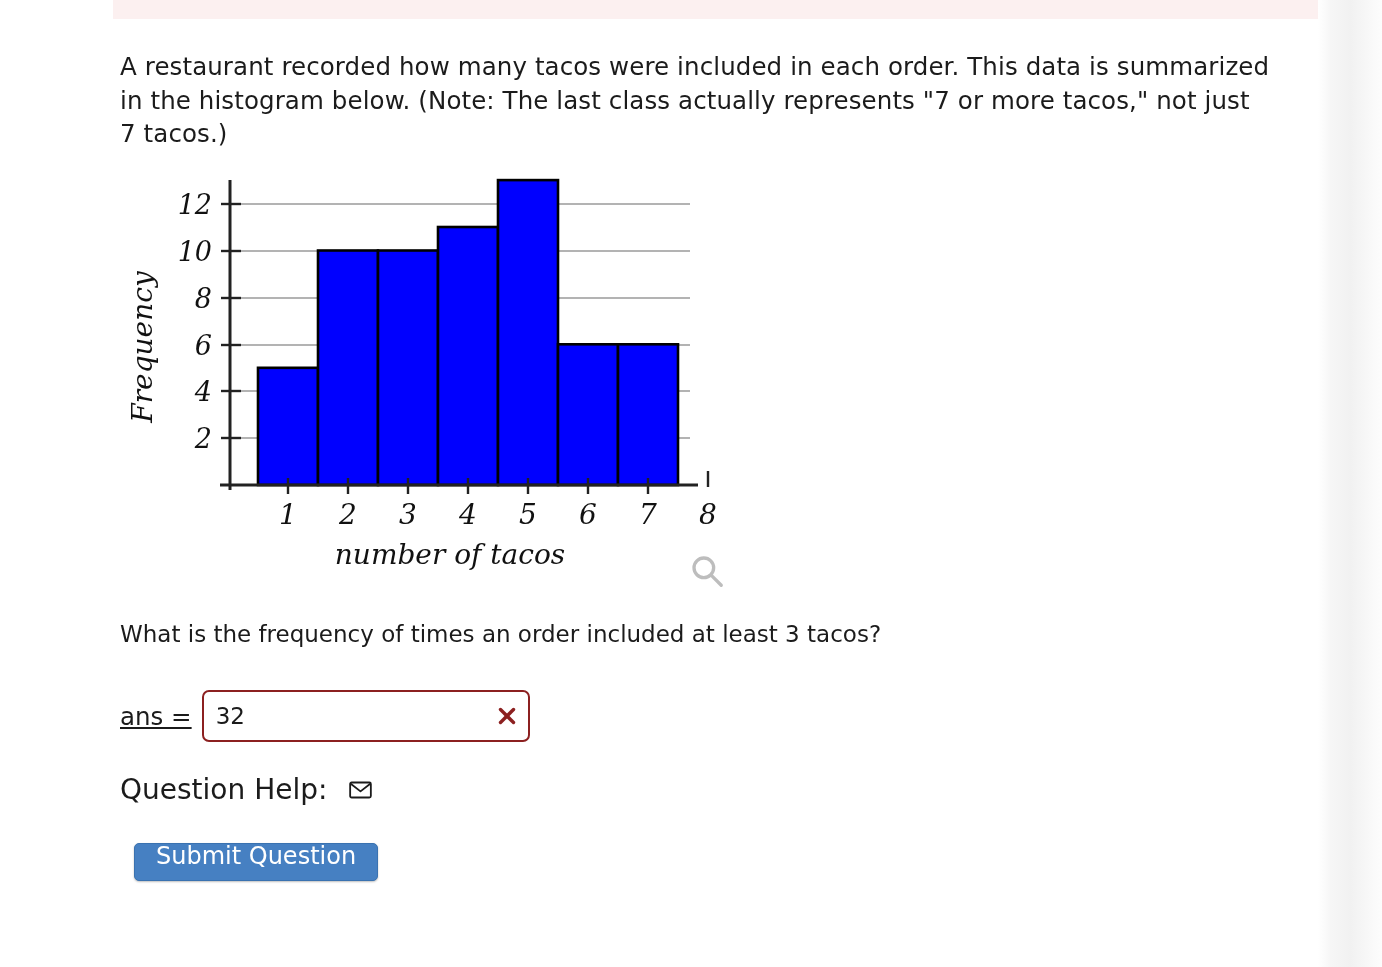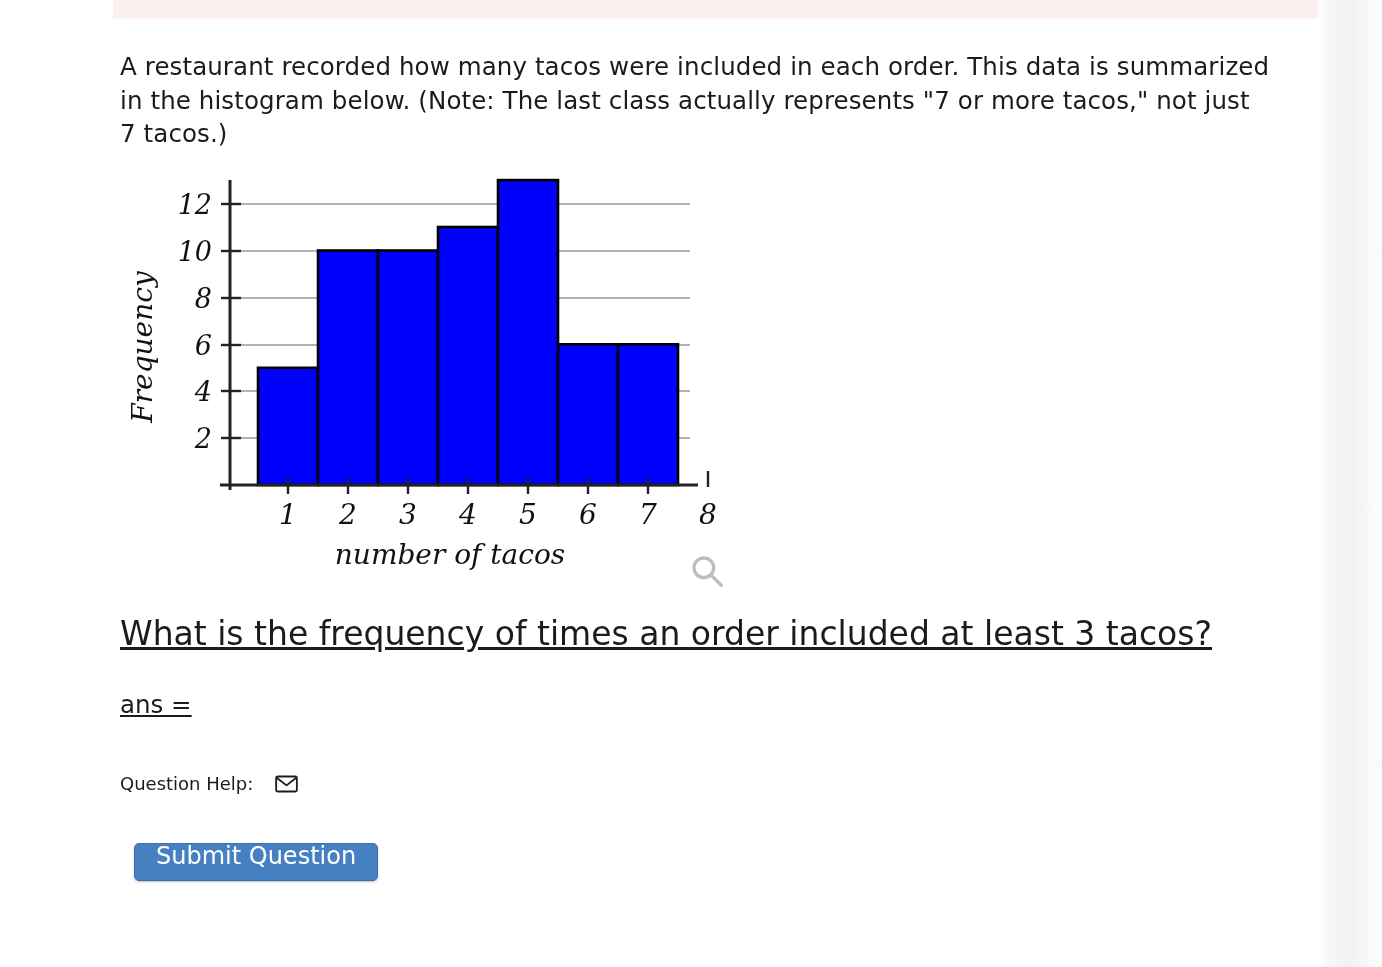--- a/index.html
+++ b/index.html
@@ -69,25 +69,24 @@
   #zoom-glass {
     position: absolute;
     left: 568px; top: 380px;
     width: 38px; height: 38px;
   }
 
   
   #subquestion {
     position: absolute;
     left: 0; top: 618px;
-    font-size: 33px;
+    font-size: 23px;
     line-height: 32px;
     color: #1b1b1b;
     white-space: nowrap;
-    text-decoration: underline;
   }
 
   
   #answer-row {
     position: absolute;
     left: 0; top: 690px;
     display: flex;
     align-items: center;
   }
   #ans-label {
@@ -128,21 +127,21 @@
     width: 20px; height: 20px;
     pointer-events: none;
   }
 
   
   #help-row {
     position: absolute;
     left: 0; top: 773px;
     display: flex;
     align-items: center;
-    font-size: 18px;
+    font-size: 28px;
     color: #1b1b1b;
   }
   #help-label { margin-right: 22px; white-space: nowrap; }
   #envelope-icon { width: 23px; height: 18px; margin-right: 9px; }
   #message-instructor-link {
     color: #3b3bb0;
     text-decoration: none;
     white-space: nowrap;
   }
 
@@ -254,20 +253,27 @@
         <circle cx="10" cy="10" r="6.2" fill="none" stroke="#bdbdbd" stroke-width="2.1"></circle>
         <line x1="14.6" y1="14.6" x2="21" y2="21" stroke="#bdbdbd" stroke-width="2.1" stroke-linecap="round"></line>
       </svg>
     </div>
 
     <div id="subquestion">What is the frequency of times an order included at least 3 tacos?</div>
 
     <div id="answer-row">
       <span id="ans-label">ans =</span>
 
+      <div id="answer-field-wrap">
+        <input id="answer-input" type="text" value="32" style="">
+        <svg id="answer-status-icon" viewBox="0 0 20 20">
+          <line x1="3.5" y1="3.5" x2="16.5" y2="16.5" stroke="#8c2020" stroke-width="3.4" stroke-linecap="round"></line>
+          <line x1="16.5" y1="3.5" x2="3.5" y2="16.5" stroke="#8c2020" stroke-width="3.4" stroke-linecap="round"></line>
+        </svg>
+      </div>
     </div>
 
     <div id="help-row">
       <span id="help-label">Question Help:</span>
 
       <svg id="envelope-icon" viewBox="0 0 24 18">
         <rect x="1.2" y="1.2" width="21.6" height="15.6" rx="1.6" fill="none" stroke="#1b1b1b" stroke-width="1.9"></rect>
         <polyline points="1.8,2.4 12,10.4 22.2,2.4" fill="none" stroke="#1b1b1b" stroke-width="1.9" stroke-linejoin="round"></polyline>
       </svg>
 

